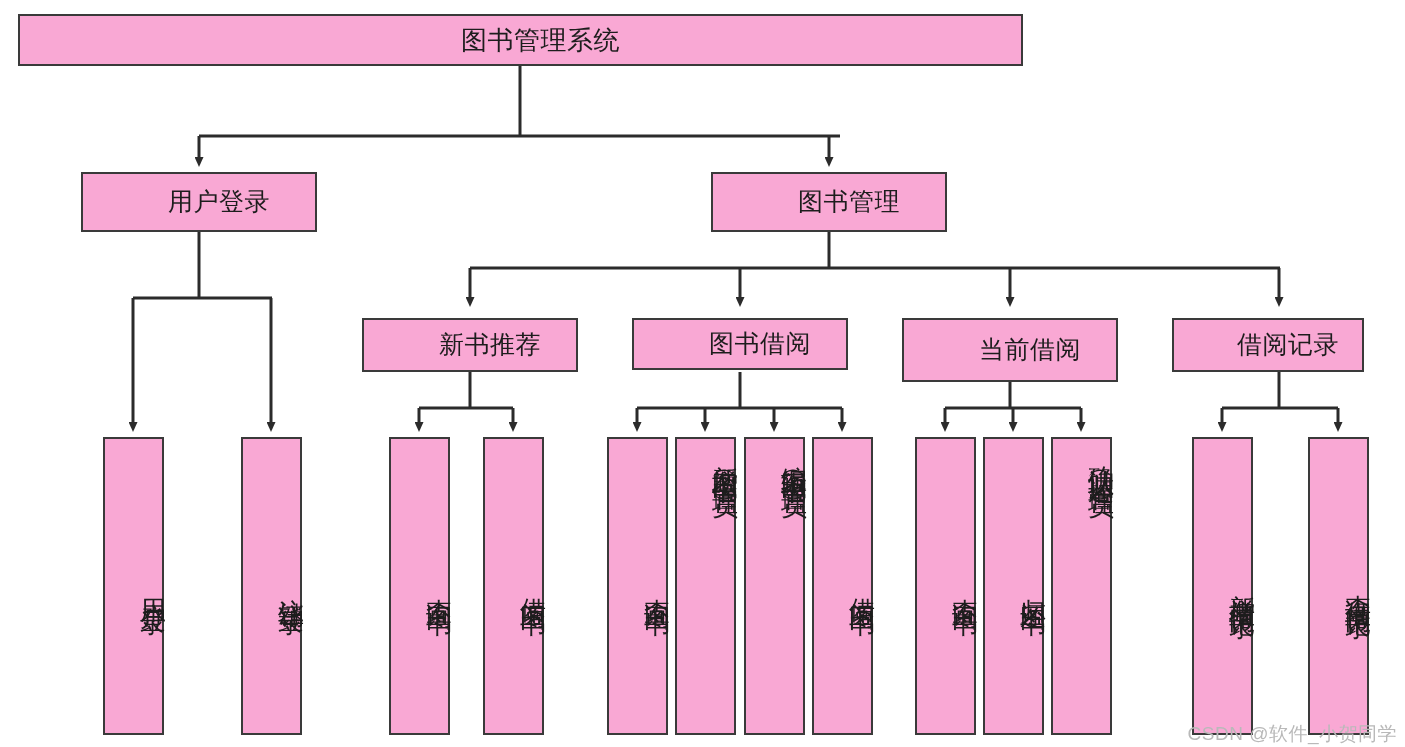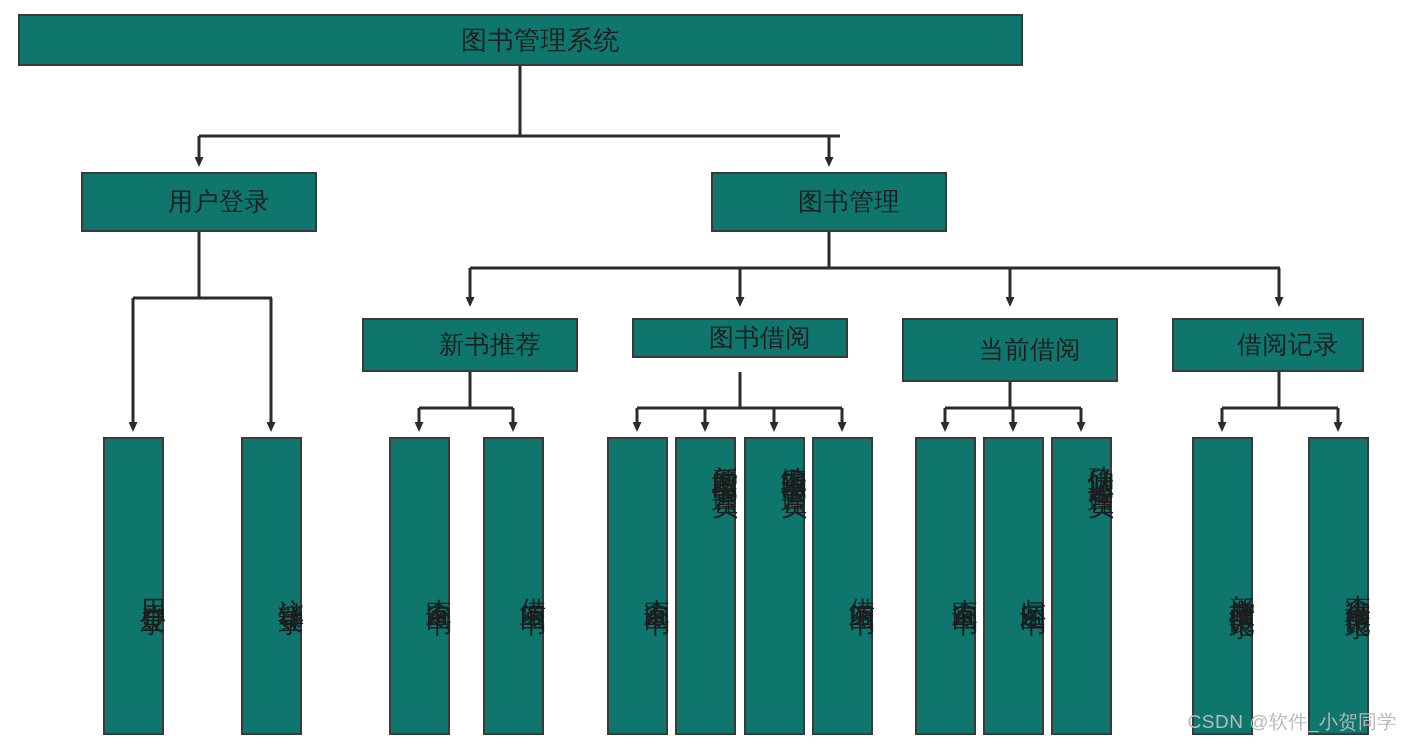--- a/index.html
+++ b/index.html
@@ -23,21 +23,21 @@
     left: 0;
     top: 0;
     width: 1405px;
     height: 747px;
     pointer-events: none;
   }
   .node {
     position: absolute;
     box-sizing: border-box;
     border: 2.5px solid #3a3a3a;
-    background: #0f766e;
+    background: #f9a8d4;
     display: flex;
     align-items: center;
     justify-content: center;
     color: #1d1d1d;
     padding-left: 40px;
   }
   .node-label {
     text-align: center;
     line-height: 1.18;
     white-space: nowrap;
@@ -66,21 +66,21 @@
     white-space: nowrap;
     display: block;
   }
   .node.vert.centered {
     align-items: center;
     padding-top: 0;
   }
   #watermark {
     position: absolute;
     right: 8px;
-    bottom: 12px;
+    bottom: 0;
     font-size: 19px;
     color: #b9b9b9;
     letter-spacing: 0.5px;
     white-space: nowrap;
     user-select: none;
   }
 </style>
 </head>
 <body>
 
@@ -145,21 +145,21 @@
   </div>
 
   <div class="node horiz" style="left:362px; top:318px; width:216px; height:54px;">
     <span class="node-label">新书推荐</span>
   </div>
 
   <div class="node horiz" style="left:711px; top:172px; width:236px; height:60px;">
     <span class="node-label">图书管理</span>
   </div>
 
-  <div class="node horiz" style="left:632px; top:318px; width:216px; height:40px;">
+  <div class="node horiz" style="left:632px; top:318px; width:216px; height:52px;">
     <span class="node-label">图书借阅</span>
   </div>
 
   <div class="node horiz" style="left:902px; top:318px; width:216px; height:64px;">
     <span class="node-label">当前借阅</span>
   </div>
 
   <div class="node horiz" style="left:1172px; top:318px; width:192px; height:54px;">
     <span class="node-label">借阅记录</span>
   </div>

